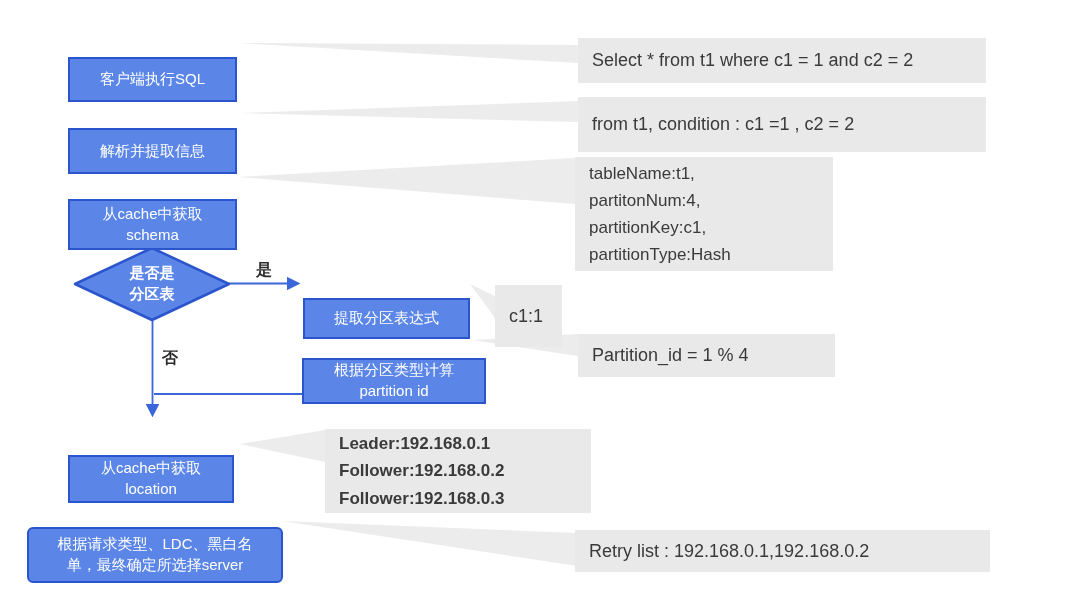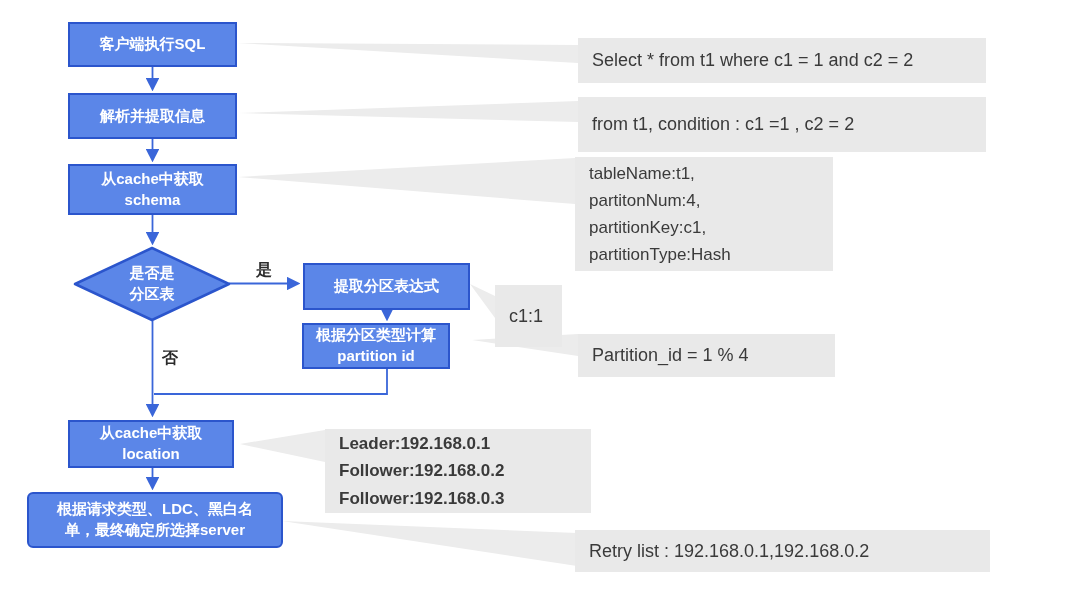--- a/index.html
+++ b/index.html
@@ -18,22 +18,22 @@
     position:relative;width:1080px;height:593px;background:#ffffff;overflow:hidden;
   }
   .layer{position:absolute;left:0;top:0;width:1080px;height:593px;}
   .wedge{fill:var(--callout-fill,#ececec);stroke:none;}
   .flow{stroke:var(--arrow,#3a66d9);fill:none;stroke-width:1.8;}
   .diamond-shape{fill:var(--node-fill,#5b86e8);stroke:var(--node-border,#2b55cc);stroke-width:2.5;stroke-linejoin:round;}
   .ah{fill:var(--arrow,#3a66d9);}
   .node{
     position:absolute;display:flex;align-items:center;justify-content:center;
     background:var(--node-fill,#5b86e8);border:2px solid var(--node-border,#2b55cc);
-    color:var(--node-text,#ffffff);font-size:15px;font-weight:700;text-align:center;
-    white-space:pre-line;line-height:1.38;box-sizing:border-box;
+    color:var(--node-text,#ffffff);font-size:15px;font-weight:400;text-align:center;
+    white-space:pre-line;line-height:1.38;box-sizing:border-box;margin-top:35px;
   }
   .diamond-label{
     position:absolute;display:flex;align-items:center;justify-content:center;
     color:var(--node-text,#ffffff);font-size:15px;font-weight:600;text-align:left;
     white-space:pre-line;line-height:1.38;
   }
   .ann{
     position:absolute;display:flex;align-items:center;
     background:var(--annotation-fill,#e9e9e9);color:var(--annotation-text,#3a3a3a);
     font-size:17px;padding:8px 14px;box-sizing:border-box;
@@ -79,23 +79,23 @@
   <div class="node" style="left:68px;top:22px;width:169px;height:45px;">客户端执行SQL</div>
 
   <div class="node" style="left:68px;top:93px;width:169px;height:46px;">解析并提取信息</div>
 
   <div class="node" style="left:68px;top:164px;width:169px;height:51px;">从cache中获取
 schema</div>
 
   <div class="diamond-label" style="left:92px;top:258px;width:120px;height:52px;">是否是
 分区表</div>
 
-  <div class="node" style="left:303px;top:263px;width:167px;height:47px;">提取分区表达式</div>
+  <div class="node" style="left:303px;top:263px;width:167px;height:41px;">提取分区表达式</div>
 
-  <div class="node" style="left:302px;top:323px;width:148px;height:46px;text-align:center;">根据分区类型计算
+  <div class="node" style="left:302px;top:323px;width:184px;height:46px;text-align:center;">根据分区类型计算
 partition id</div>
 
   <div class="node" style="left:68px;top:420px;width:166px;height:48px;">从cache中获取
 location</div>
 
   <div class="node" style="left:27px;top:492px;width:256px;height:56px;border-radius:6px;">根据请求类型、LDC、黑白名
 单，最终确定所选择server</div>
 
   <div class="branch" style="left:256px;top:260px;">是</div>
 

